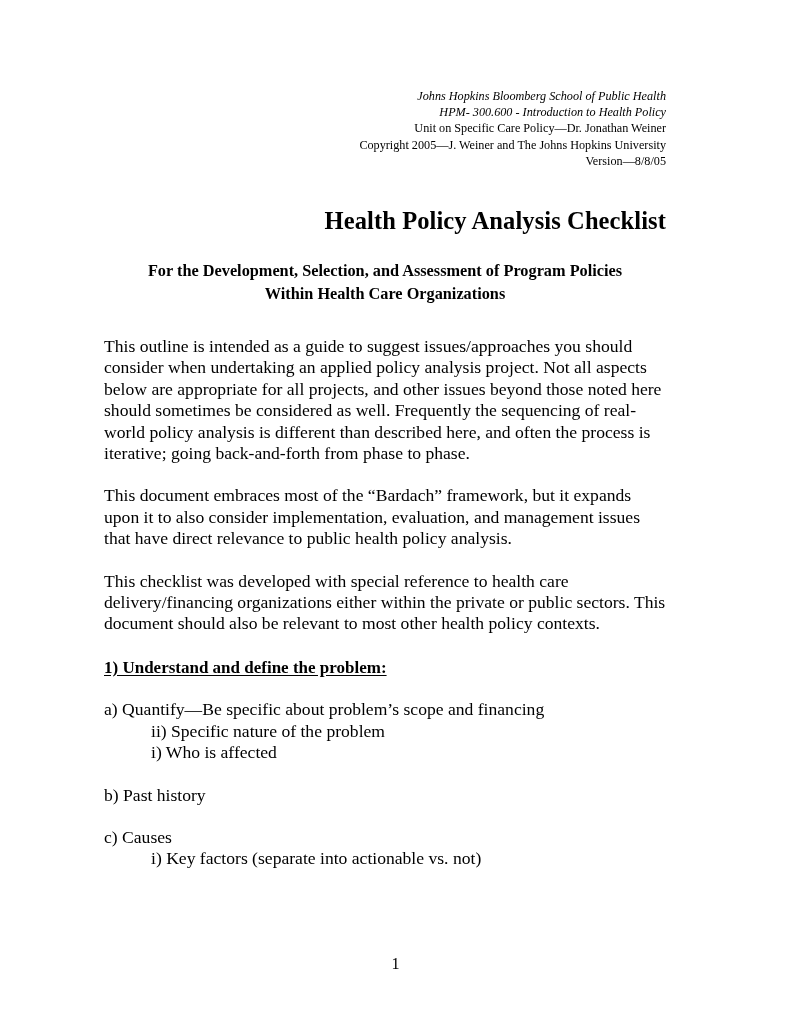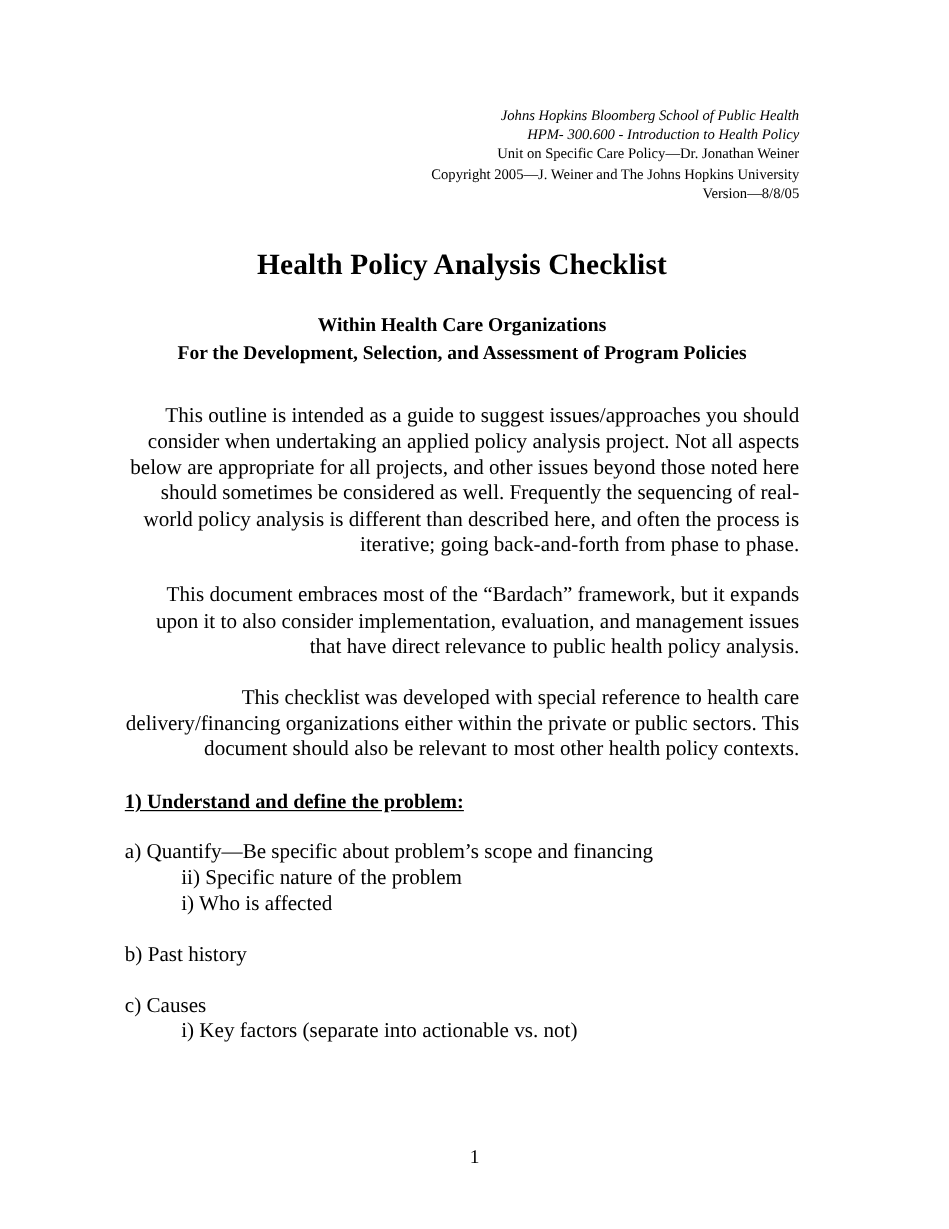--- a/index.html
+++ b/index.html
@@ -42,21 +42,21 @@
     display: block;
     white-space: nowrap;
   }
   .doc-header .hdr-line.italic {
     font-style: italic;
   }
 
   
   .doc-title {
     margin-top: 37px;
-    text-align: center;
+    text-align: right;
     font-size: 24.5px;
     font-weight: bold;
     line-height: 30px;
     letter-spacing: 0.1px;
   }
   .doc-subtitle {
     margin-top: 24px;
     text-align: center;
     font-size: 16.3px;
     font-weight: bold;
@@ -70,21 +70,20 @@
   .body-block {
     margin-top: 31px;
     font-size: 17.6px;
     line-height: 21.4px;
     text-align: left;
   }
   .para {
     margin: 0 0 21px 0;
     font-size: 17.6px;
     line-height: 21.4px;
-    text-align: right;
   }
 
   
   .section-heading {
     margin: 22px 0 0 0;
     font-size: 17px;
     font-weight: bold;
     line-height: 21.4px;
   }
   .section-heading span.uline {
@@ -138,22 +137,22 @@
       <span class="hdr-line italic">Johns Hopkins Bloomberg School of Public Health</span>
       <span class="hdr-line italic">HPM- 300.600 - Introduction to Health Policy</span>
       <span class="hdr-line">Unit on Specific Care Policy—Dr. Jonathan Weiner</span>
       <span class="hdr-line">Copyright 2005—J. Weiner and The Johns Hopkins University</span>
       <span class="hdr-line">Version—8/8/05</span>
     </div>
 
     <h1 class="doc-title">Health Policy Analysis Checklist</h1>
 
     <div class="doc-subtitle">
+      <span class="sub-line">For the Development, Selection, and Assessment of Program Policies</span>
       <span class="sub-line">Within Health Care Organizations</span>
-      <span class="sub-line">For the Development, Selection, and Assessment of Program Policies</span>
     </div>
 
     <div class="body-block">
       <p class="para">This outline is intended as a guide to suggest issues/approaches you should consider when undertaking an applied policy analysis project. Not all aspects below are appropriate for all projects, and other issues beyond those noted here should sometimes be considered as well. Frequently the sequencing of real-world policy analysis is different than described here, and often the process is iterative; going back-and-forth from phase to phase.</p>
       <p class="para">This document embraces most of the “Bardach” framework, but it expands upon it to also consider implementation, evaluation, and management issues that have direct relevance to public health policy analysis.</p>
       <p class="para">This checklist was developed with special reference to health care delivery/financing organizations either within the private or public sectors. This document should also be relevant to most other health policy contexts.</p>
 
       <div class="section-heading">
         <span class="uline">1) Understand and define the problem:</span>
       </div>

